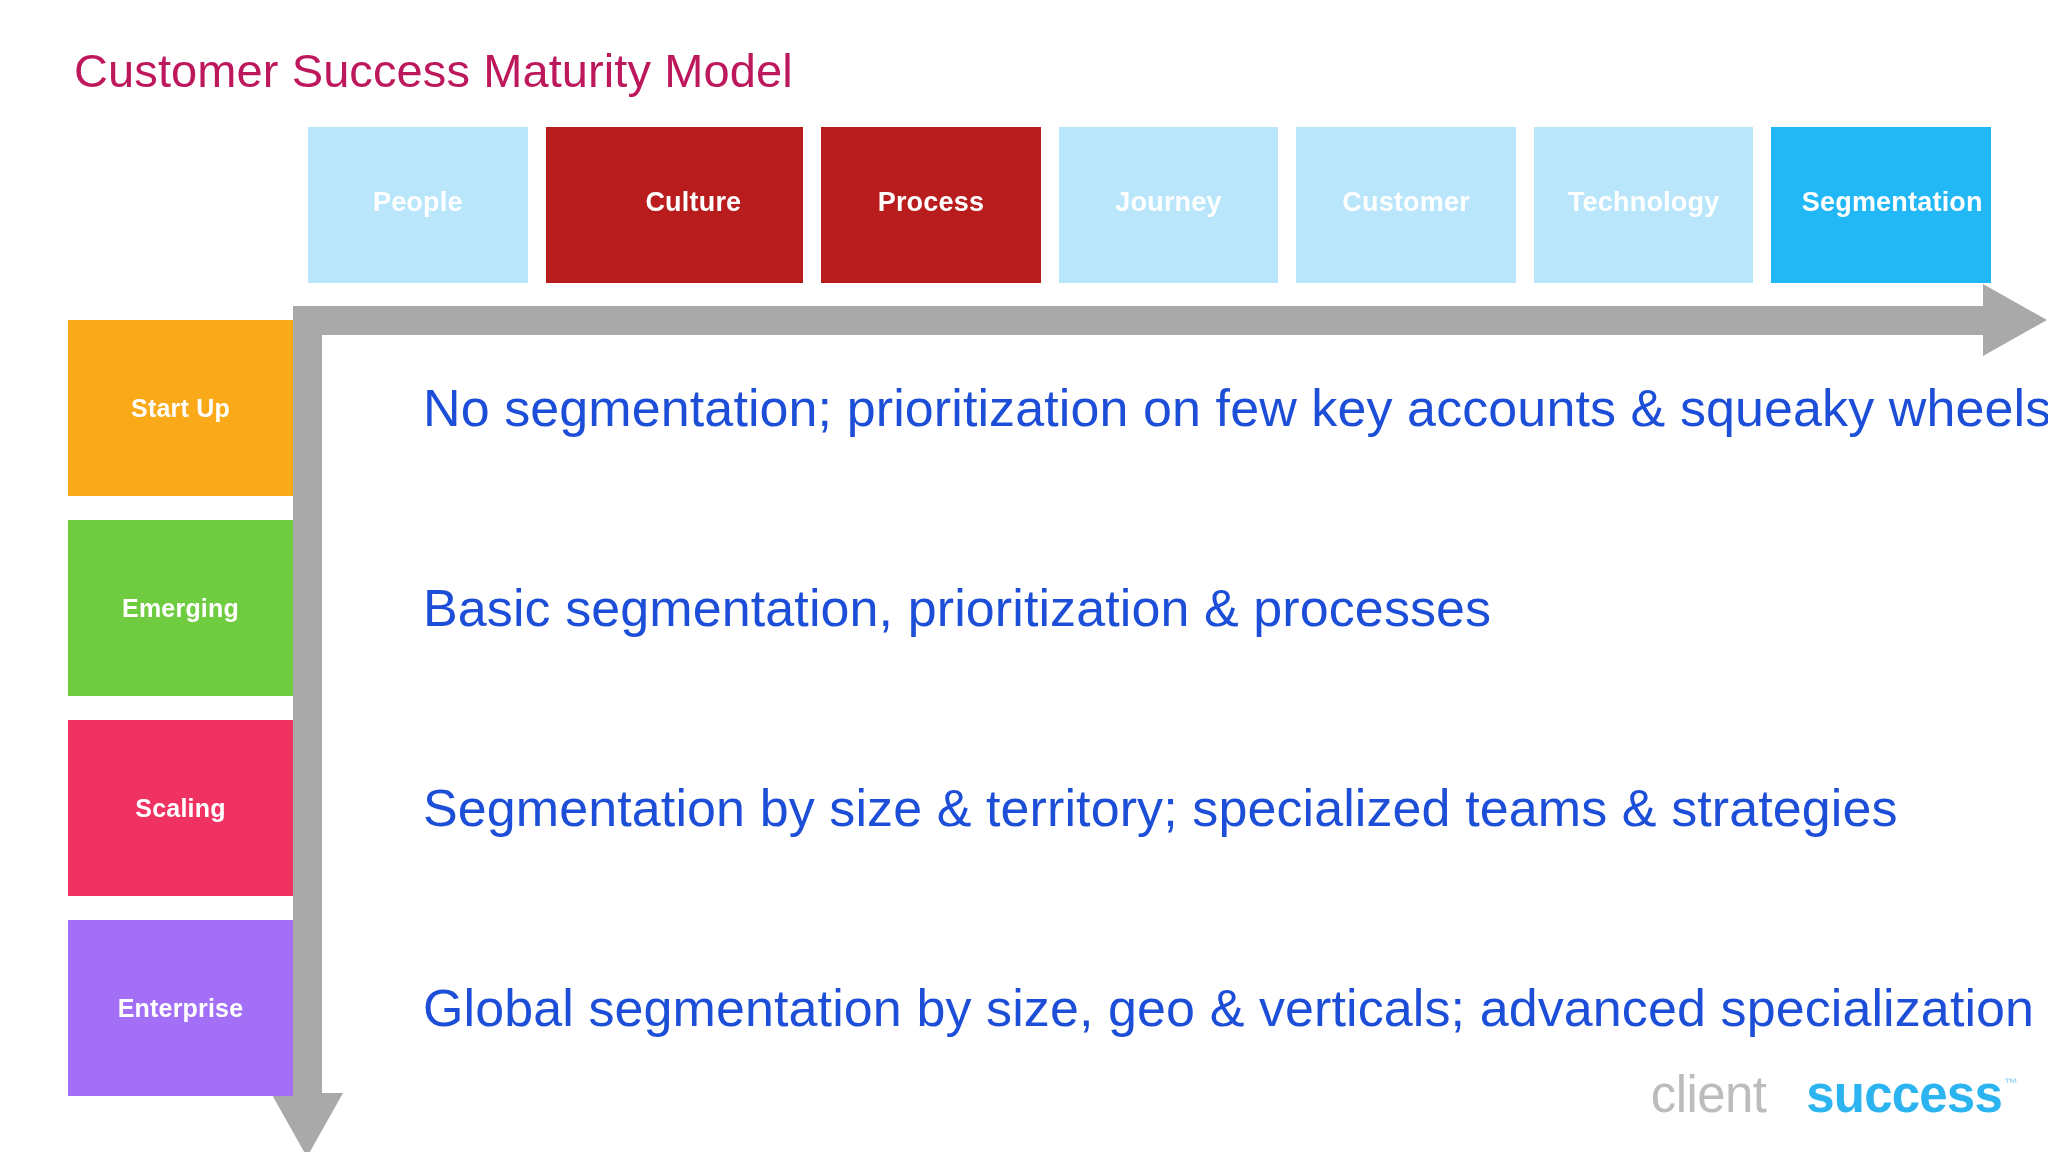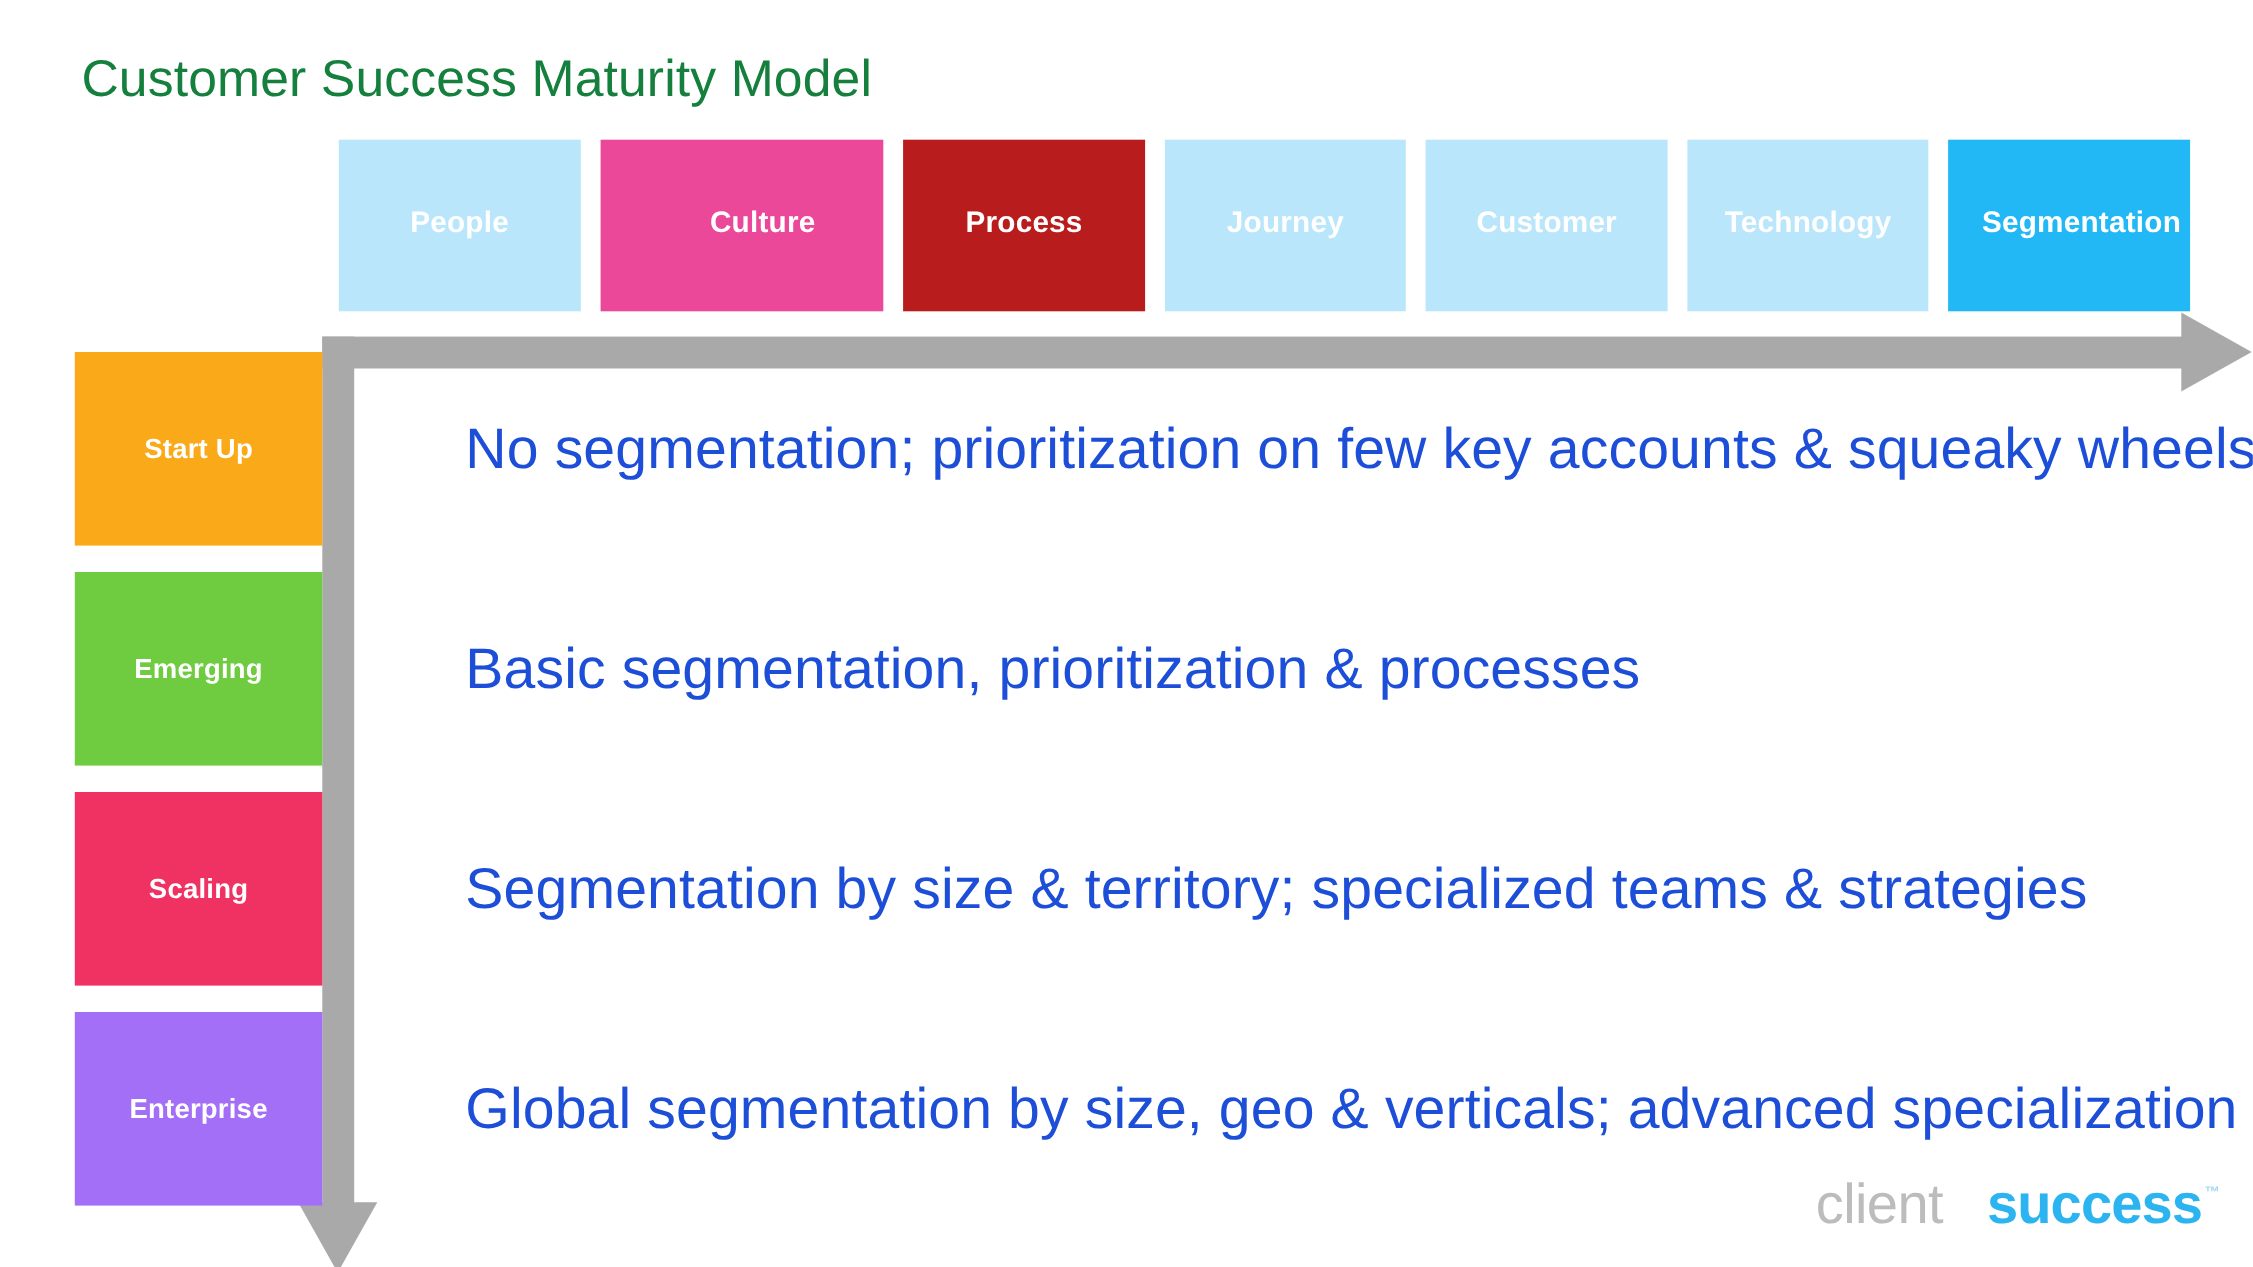--- a/index.html
+++ b/index.html
@@ -22,21 +22,21 @@
     background: #ffffff;
   }
 
   
   #page-title {
     position: absolute;
     left: 74px;
     top: 42px;
     font-size: 47px;
     line-height: 58px;
-    color: #15803d;
+    color: #be185d;
     font-weight: 400;
     letter-spacing: 0.1px;
     white-space: nowrap;
   }
 
   
   #pillar-strip {
     position: absolute;
     left: 308px;
     top: 127px;
@@ -180,21 +180,21 @@
 <body>
 
 <div id="slide">
 
   <div id="page-title">Customer Success Maturity Model</div>
 
   <div id="pillar-strip">
     <div class="pillar-tab" style="background: rgb(185, 230, 251);">
       <span class="pillar-label">People</span>
     </div>
-    <div class="pillar-tab" style="background: #ec4899; padding-left: 38px;">
+    <div class="pillar-tab" style="background: #b91c1c; padding-left: 38px;">
       <span class="pillar-label">Culture</span>
     </div>
     <div class="pillar-tab" style="background: #b91c1c;">
       <span class="pillar-label">Process</span>
     </div>
     <div class="pillar-tab" style="background: rgb(185, 230, 251); align-items: center;">
       <span class="pillar-label">Journey</span>
     </div>
     <div class="pillar-tab" style="background: rgb(185, 230, 251);">
       <span class="pillar-label">Customer</span>

